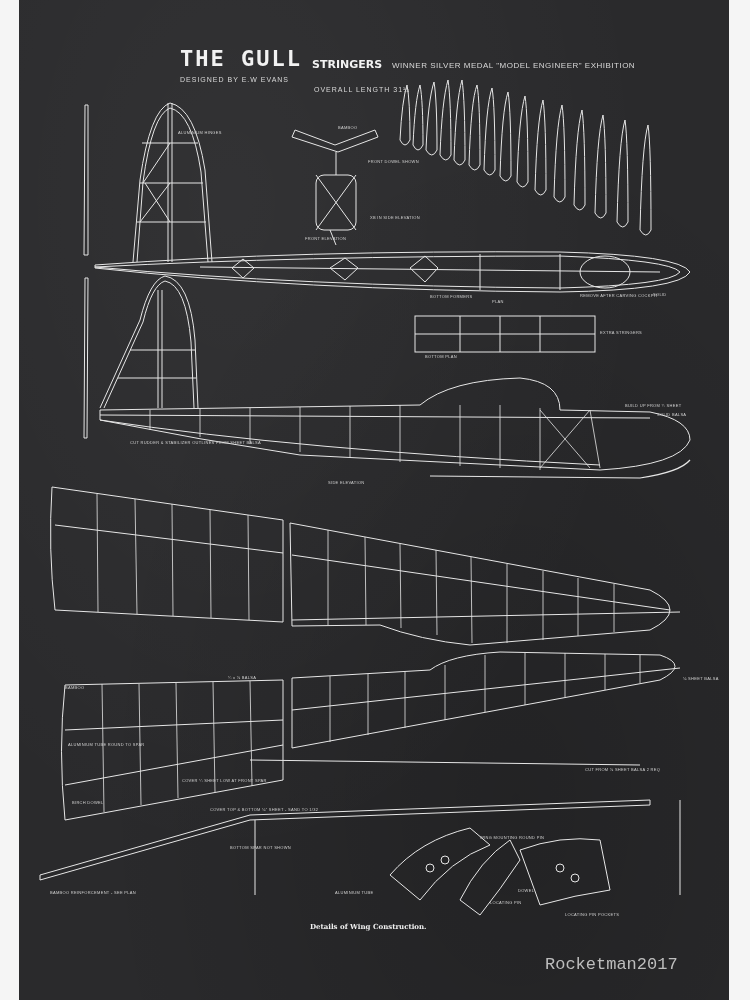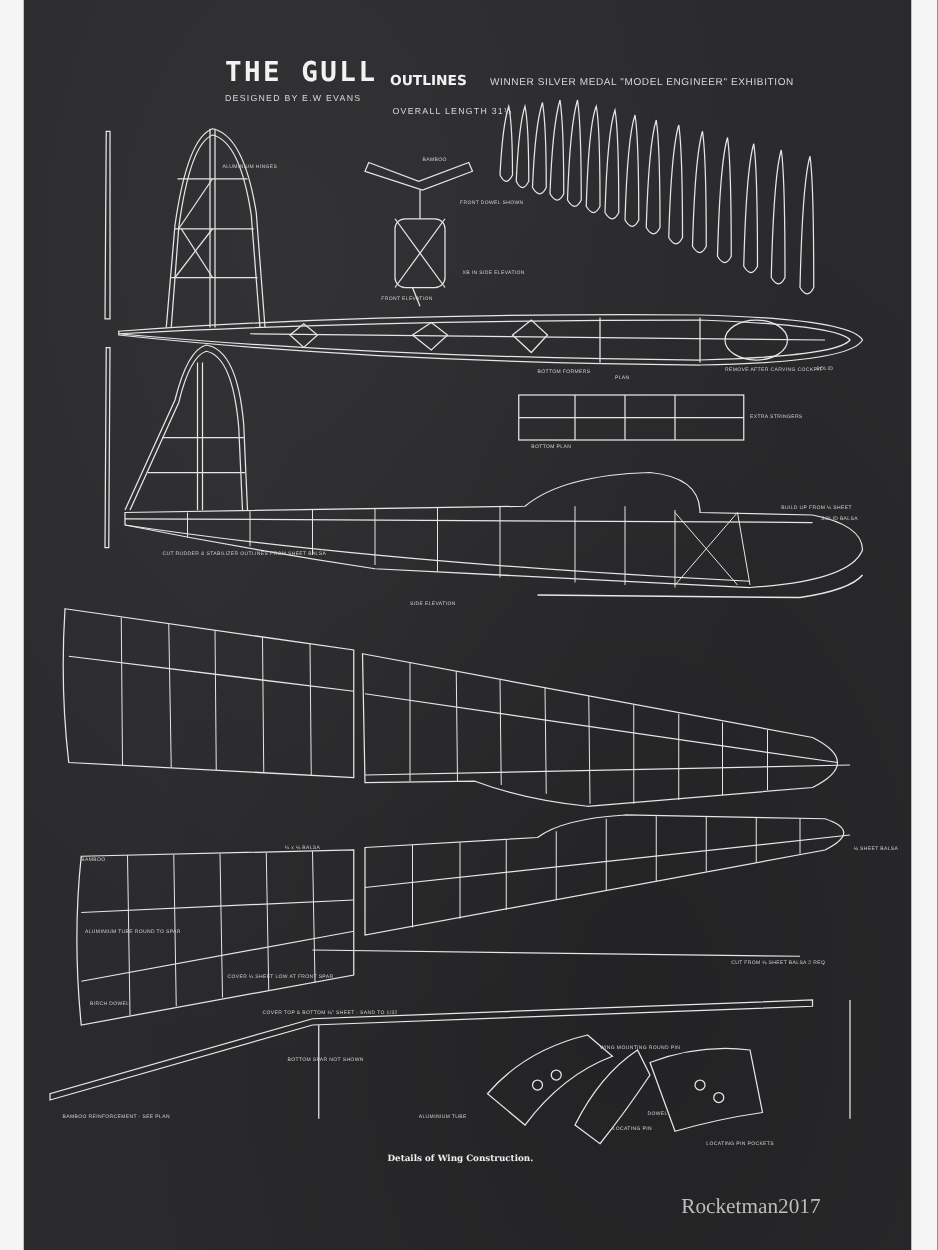--- a/index.html
+++ b/index.html
@@ -7,21 +7,21 @@
   .poster{position:absolute;left:19px;top:0;width:710px;height:1000px;background:#2a2a2c;
     background-image:radial-gradient(ellipse at 30% 20%,rgba(255,255,255,0.04),transparent 60%),radial-gradient(ellipse at 70% 80%,rgba(0,0,0,0.18),transparent 60%);}
   svg.draw{position:absolute;left:0;top:0;width:750px;height:1000px;}
   .title-main{position:absolute;left:180px;top:46px;color:#f2f2f2;font-family:"DejaVu Sans Mono",monospace;font-size:22px;letter-spacing:2px;font-weight:bold;}
   .title-sub{position:absolute;left:312px;top:58px;color:#f2f2f2;font-family:"DejaVu Sans",sans-serif;font-size:11px;font-weight:bold;}
   .title-award{position:absolute;left:392px;top:61px;color:#d8d8d8;font-size:8px;letter-spacing:0.5px;}
   .designer{position:absolute;left:180px;top:76px;color:#d8d8d8;font-size:7px;letter-spacing:1px;}
   .length{position:absolute;left:314px;top:86px;color:#d8d8d8;font-size:7px;letter-spacing:1px;}
   .lbl{position:absolute;color:#cfcfcf;font-size:4px;letter-spacing:0.3px;white-space:nowrap;}
   .caption{position:absolute;left:310px;top:922px;color:#f0f0f0;font-family:"DejaVu Serif",serif;font-weight:bold;font-size:7px;text-align:right;}
-  .watermark{position:absolute;left:545px;top:955px;color:#bdbdbd;font-size:17px;font-family:Liberation Serif, serif;}
+  .watermark{position:absolute;left:545px;top:955px;color:#bdbdbd;font-size:17px;font-family:Liberation Mono, monospace;}
 </style>
 </head>
 <body>
 
 <div class="poster"></div>
 
 <svg class="draw" viewBox="0 0 750 1000" fill="none" stroke="#e6e6e6" stroke-width="1">
 
   <g>
     <path d="M85 105 L88 105 L88 255 L84 255 Z"></path>
@@ -178,21 +178,21 @@
     <path d="M460 900 Q480 860 510 840 L520 860 Q500 890 480 915 Z"></path>
     <path d="M520 850 Q560 835 600 840 L610 890 Q575 895 540 905 Z"></path>
     <circle cx="430" cy="868" r="4"></circle>
       <circle cx="445" cy="860" r="4"></circle>
     <circle cx="560" cy="868" r="4"></circle>
       <circle cx="575" cy="878" r="4"></circle>
   </g>
 </svg>
 
 <div class="title-main">THE GULL</div>
-<div class="title-sub">OUTLINES</div>
+<div class="title-sub">STRINGERS</div>
 <div class="title-award">WINNER SILVER MEDAL "MODEL ENGINEER" EXHIBITION</div>
 <div class="designer">DESIGNED BY E.W EVANS</div>
 <div class="length">OVERALL LENGTH 31¼</div>
 
 <div class="lbl" style="left:305px;top:236px">FRONT ELEVATION</div>
 <div class="lbl" style="left:368px;top:159px">FRONT DOWEL SHOWN</div>
 <div class="lbl" style="left:338px;top:125px">BAMBOO</div>
 <div class="lbl" style="left:370px;top:215px">XB IN SIDE ELEVATION</div>
 <div class="lbl" style="left:430px;top:294px">BOTTOM FORMERS</div>
 <div class="lbl" style="left:492px;top:299px">PLAN</div>

